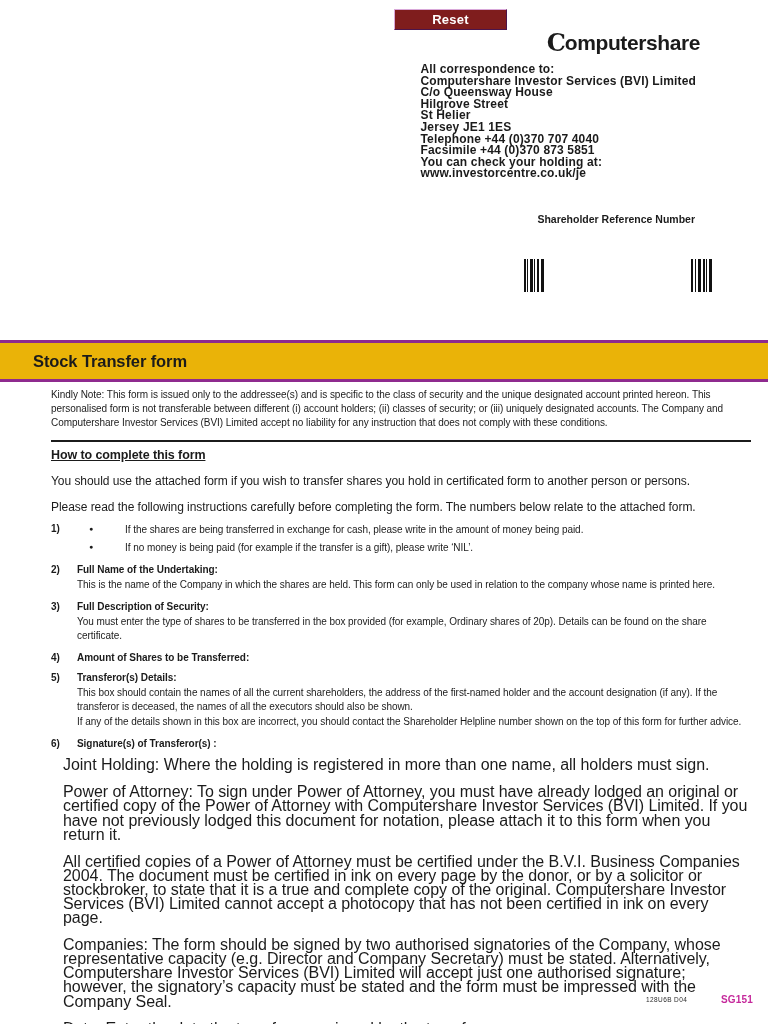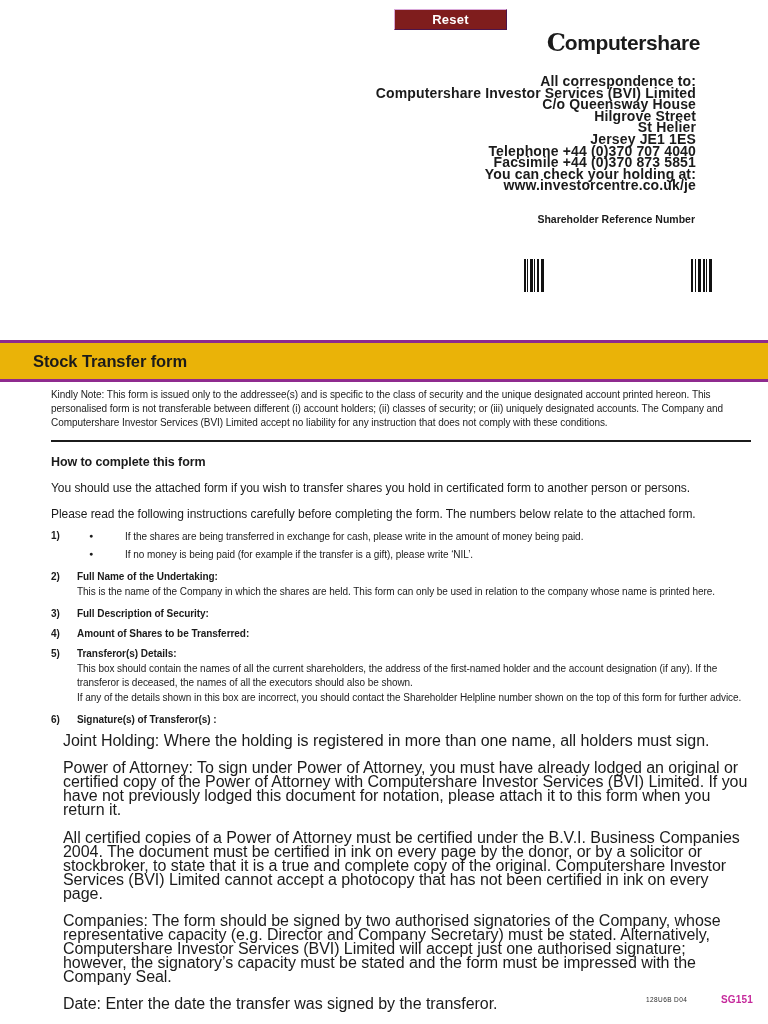--- a/index.html
+++ b/index.html
@@ -58,23 +58,22 @@
     font-size: 24px;
     font-weight: bold;
     position: relative;
     top: 1px;
     letter-spacing: -1px;
   }
 
   .address-block {
     position: absolute;
     right: 72px;
-    top: 76px;
-    text-align: right;
-    font-size: 14px;
+    top: 64px;
+    font-size: 12px;
     font-weight: bold;
     line-height: 11.6px;
     color: #1b1b1b;
     letter-spacing: 0.15px;
   }
   .address-block div { white-space: nowrap; }
 
   .srn-label {
     position: absolute;
     right: 73px;
@@ -135,22 +134,23 @@
     border: 0;
     border-top: 2px solid #1b1b1b;
     margin: 10px 0 0 0;
     height: 0;
   }
 
   .section-heading {
     font-size: 12.5px;
     font-weight: bold;
     color: #1b1b1b;
-    margin-top: 13px;
+    margin-top: 6px;
     letter-spacing: -0.1px;
+    text-decoration: underline;
   }
 
   .para {
     font-size: 12px;
     line-height: 14.1px;
     color: #1b1b1b;
     margin-top: 12px;
     letter-spacing: -0.05px;
   }
 
@@ -315,20 +315,21 @@
 
   <div class="num-item">
     <span class="num">2)</span>
     <div class="num-title">Full Name of the Undertaking:</div>
     <div class="num-body">This is the name of the Company in which the shares are held.  This form can only be used in relation to the company whose name is printed here.</div>
   </div>
 
   <div class="num-item">
     <span class="num">3)</span>
     <div class="num-title">Full Description of Security:</div>
+    <div class="num-body">You must enter the type of shares to be transferred in the box provided (for example, Ordinary shares of 20p).  Details can be found on the share certificate.</div>
   </div>
 
   <div class="num-item">
     <span class="num">4)</span>
     <div class="num-title">Amount of Shares to be Transferred:</div>
   </div>
 
   <div class="num-item">
     <span class="num">5)</span>
     <div class="num-title">Transferor(s) Details:</div>

